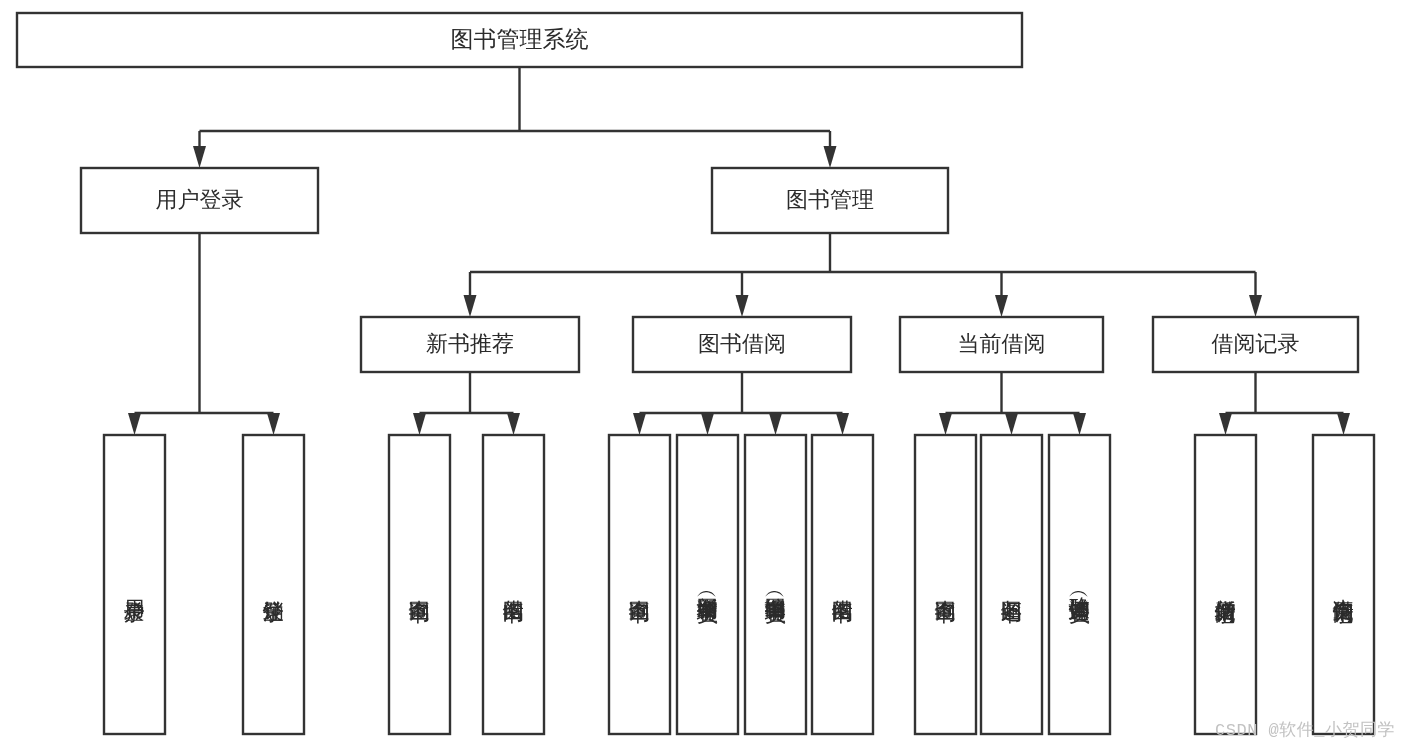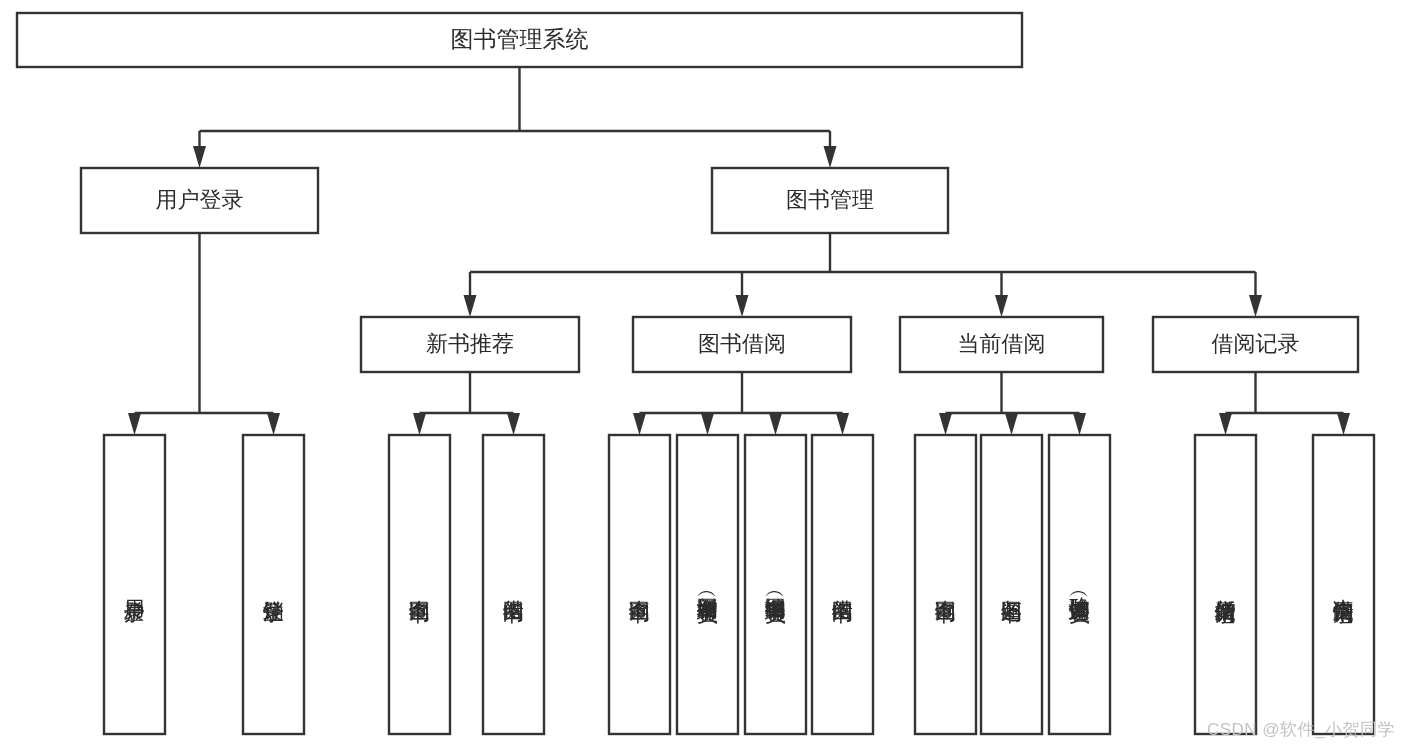--- a/index.html
+++ b/index.html
@@ -60,21 +60,21 @@
     line-height: 1.12;
     letter-spacing: 1px;
     color: #2b2b2b;
     white-space: nowrap;
     text-align: center;
   }
   .watermark {
     position: absolute;
     right: 10px;
     bottom: 6px;
-    font-family: Liberation Sans, sans-serif;
+    font-family: Liberation Mono, monospace;
     font-size: 17px;
     color: #c2c2c2;
     letter-spacing: 0.5px;
     white-space: nowrap;
   }
 </style>
 </head>
 <body>
 
 <div id="diagram">

